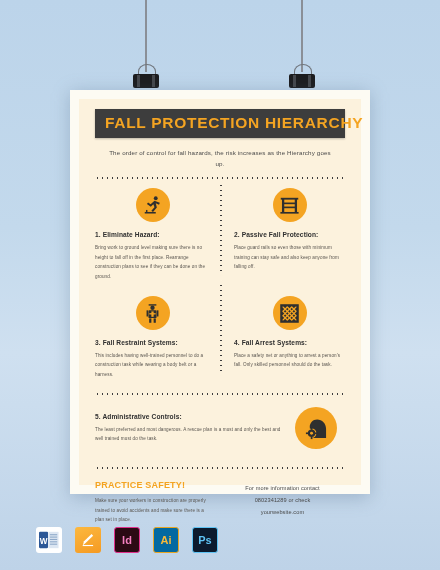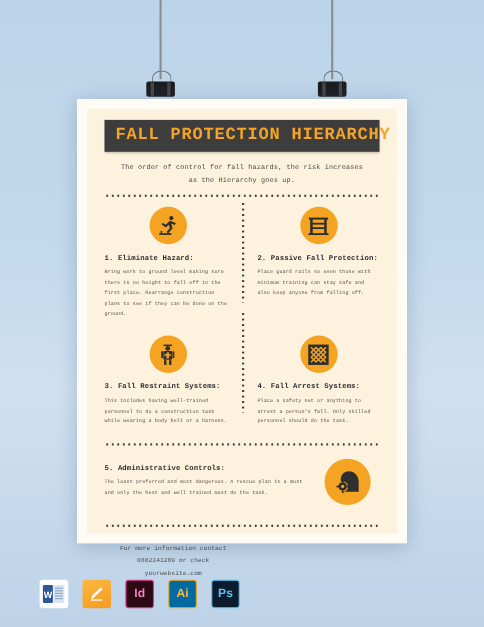--- a/index.html
+++ b/index.html
@@ -78,21 +78,20 @@
   }
   .poster {
     position: absolute;
     left: 70px;
     top: 90px;
     width: 300px;
     height: 404px;
     background: #fdfbf3;
     box-sizing: border-box;
     padding: 9px;
-    font-family: Liberation Mono, monospace;
   }
   .poster-inner {
     width: 100%;
     height: 100%;
     background: #fcf2dd;
     box-sizing: border-box;
     padding: 10px 16px 0 16px;
     position: relative;
   }
 
@@ -370,20 +369,24 @@
             <rect x="2.6" y="15.5" width="2" height="1.5"></rect>
             <rect x="10.7" y="15.5" width="2" height="1.5"></rect>
           </g>
         </svg>
       </div>
     </div>
 
     <div class="dotted-h"></div>
 
     <div class="footer">
+      <div class="left">
+        <div class="practice-title">PRACTICE SAFETY!</div>
+        <div class="item-body">Make sure your workers in construction are properly trained to avoid accidents and make sure there is a plan set in place.</div>
+      </div>
       <div class="right">
         <div>For more information contact</div>
         <div>0802341289 or check</div>
         <div>yourwebsite.com</div>
       </div>
     </div>
 
   </div>
 </div>
 

